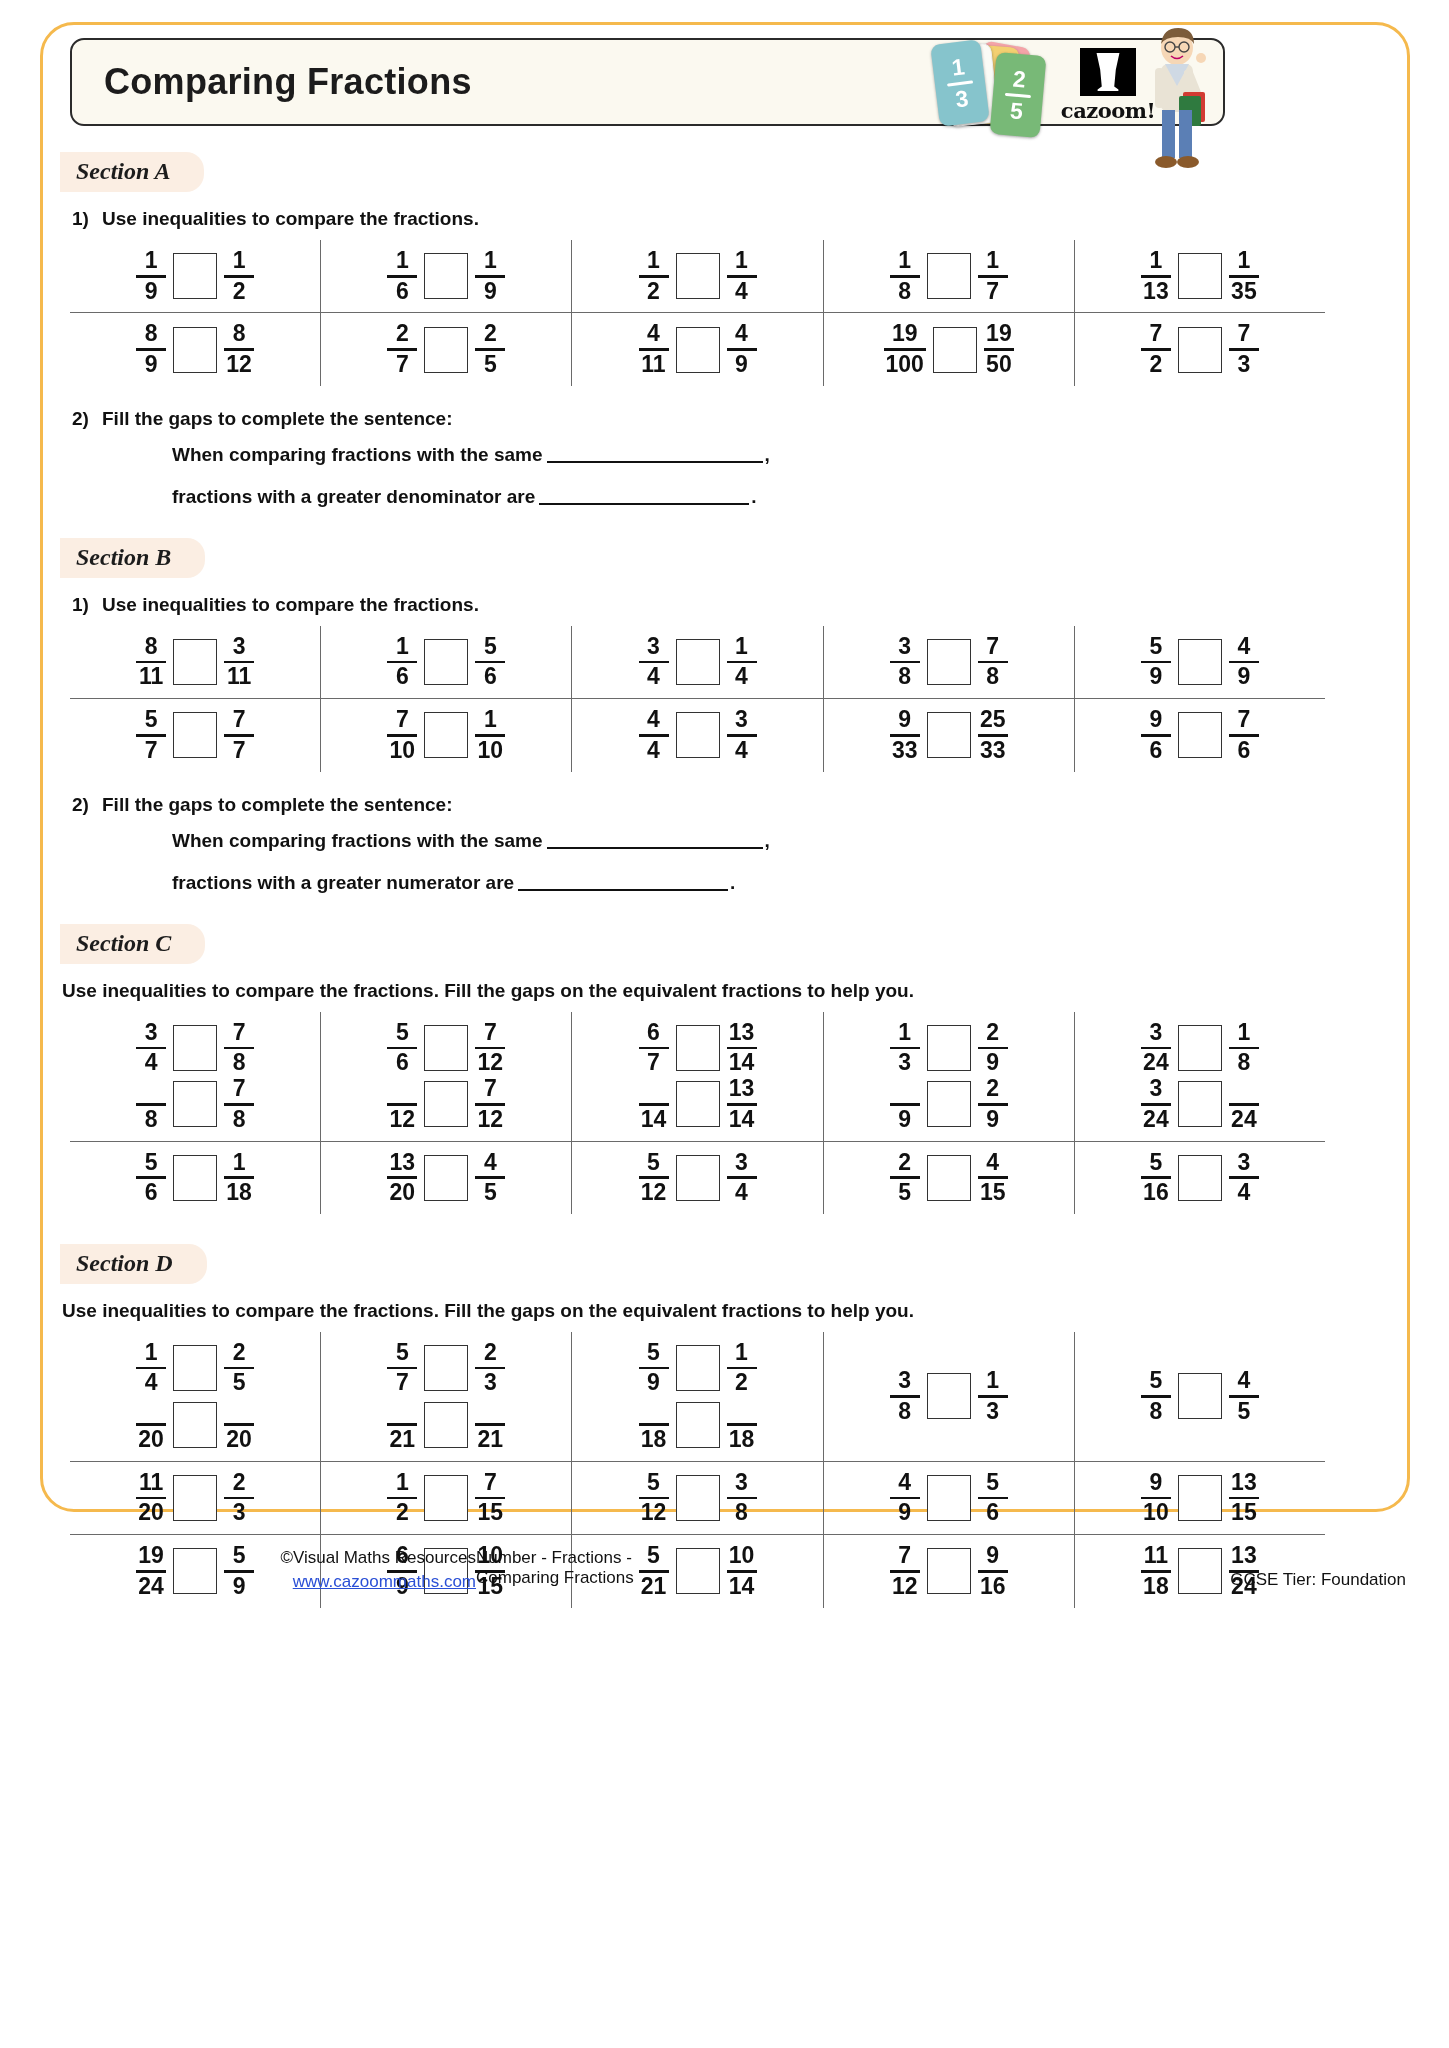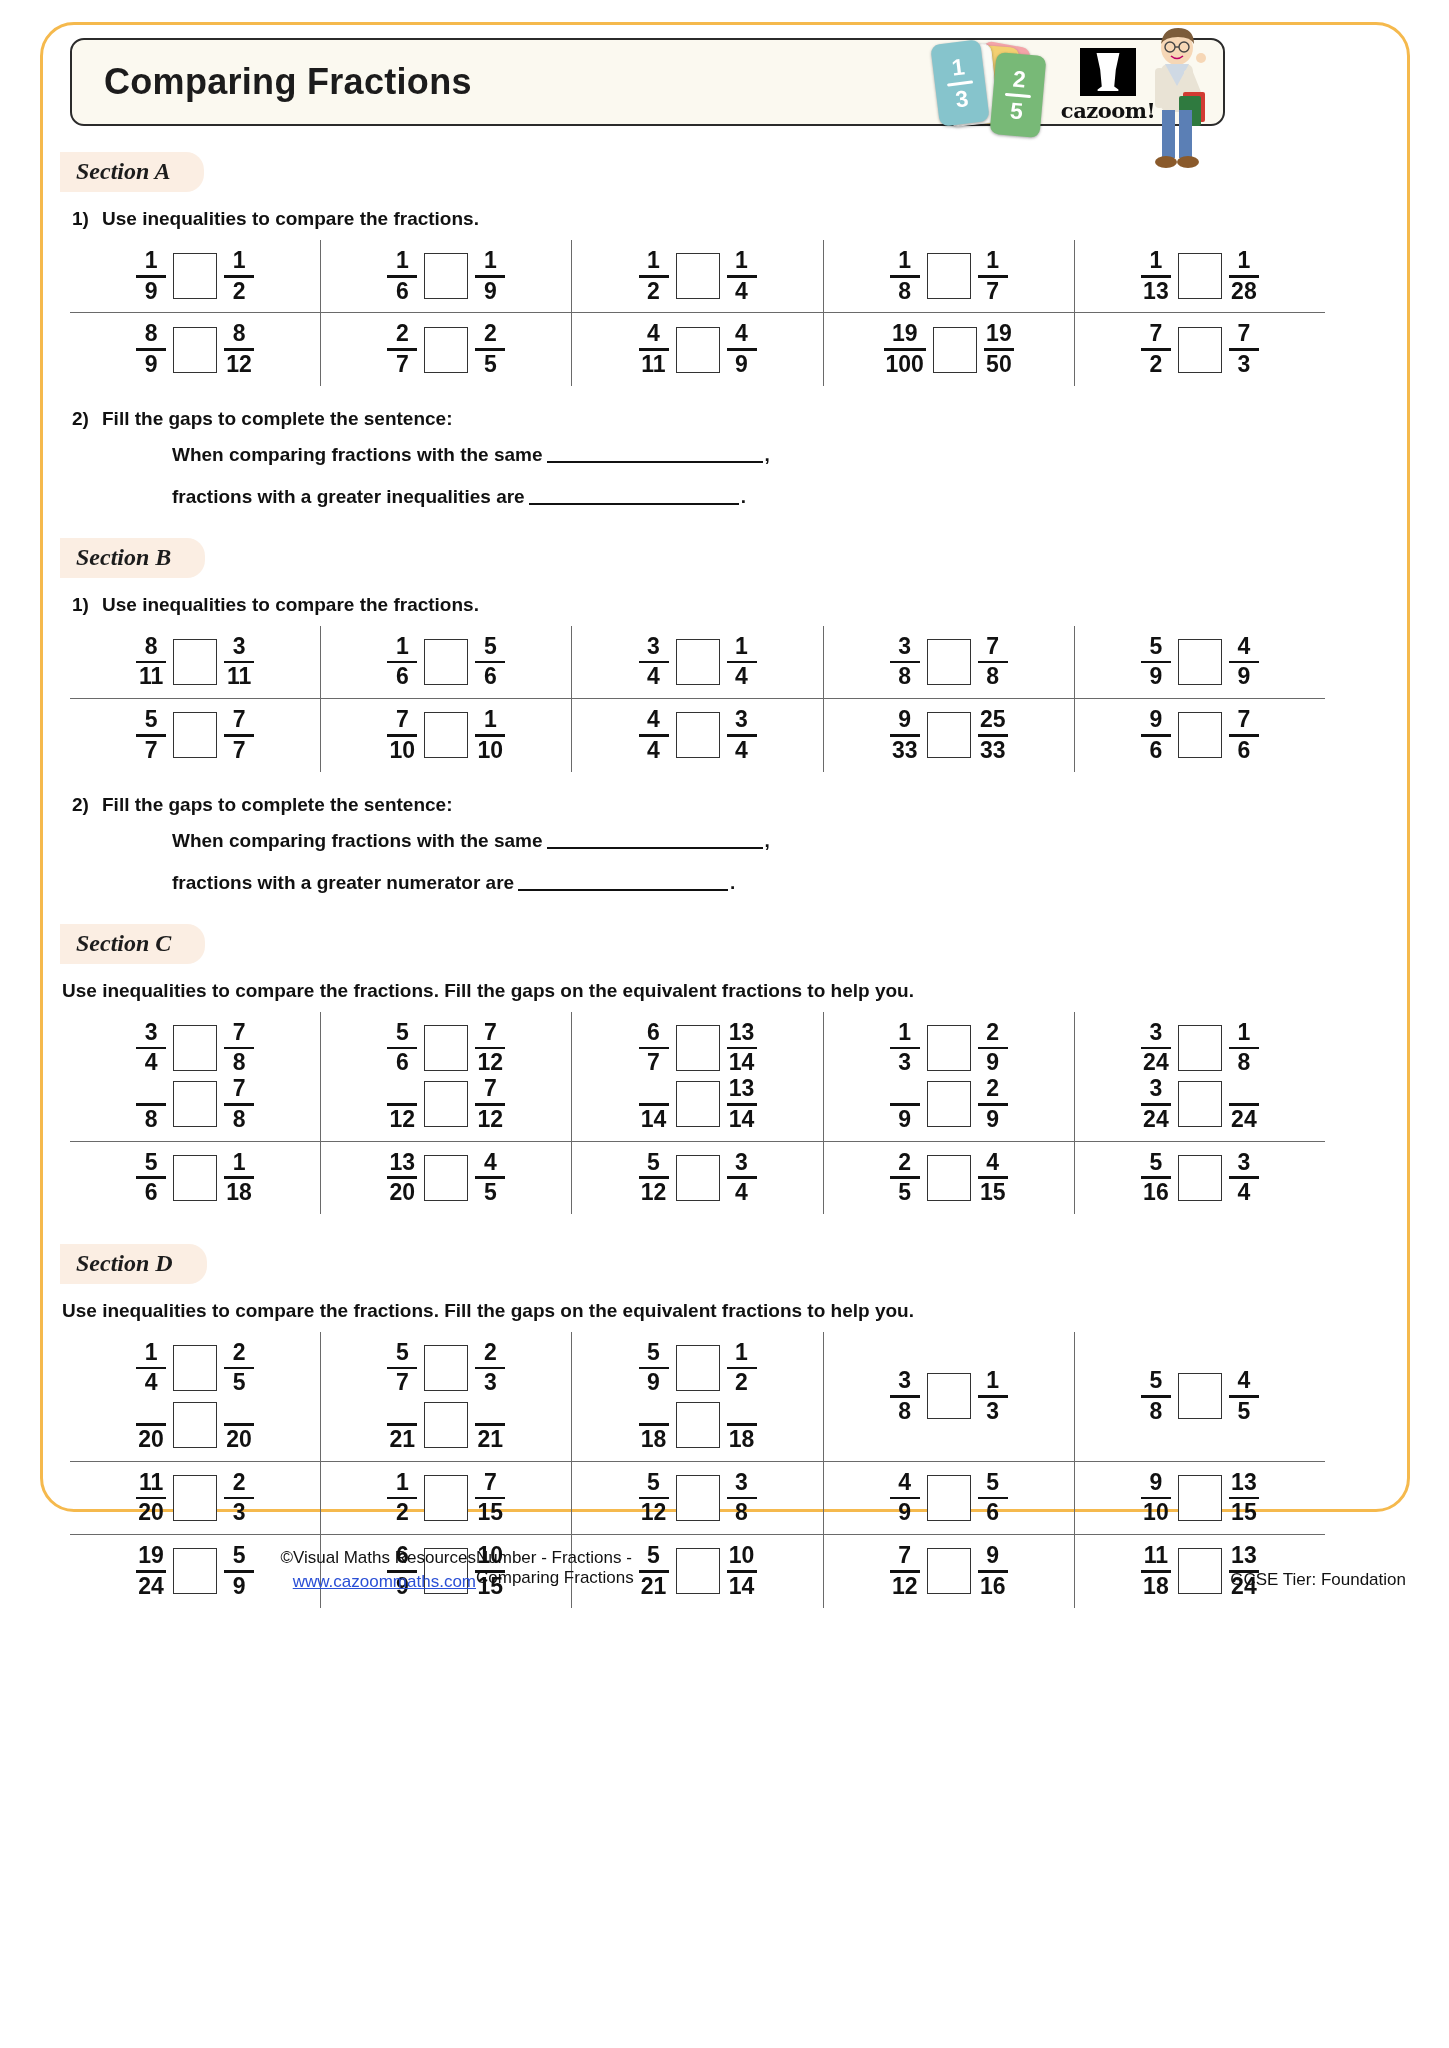--- a/index.html
+++ b/index.html
@@ -326,21 +326,21 @@
             <div class="fline">
           <span class="frac">
                 <span class="num">1</span>
                 <span class="fbar"></span>
                 <span class="den">13</span>
               </span>
           <span class="ansbox"></span>
           <span class="frac">
                 <span class="num">1</span>
                 <span class="fbar"></span>
-                <span class="den">28</span>
+                <span class="den">35</span>
               </span>
         </div>
           </div>
       </div>
       <div class="frow divided">
         <div class="fcell">
             <div class="fline">
           <span class="frac">
                 <span class="num">8</span>
                 <span class="fbar"></span>
@@ -418,21 +418,21 @@
     </div>
 
     <div class="q-row" style="margin-top:22px;">
       <span class="q-num">2)</span>
       <span class="q-text">Fill the gaps to complete the sentence:</span>
     </div>
     <div class="sentence">
       <span>When comparing fractions with the same</span><span class="gap"></span><span>,</span>
     </div>
     <div class="sentence sentence-line2">
-      <span>fractions with a greater inequalities are</span><span class="gap"></span><span>.</span>
+      <span>fractions with a greater denominator are</span><span class="gap"></span><span>.</span>
     </div>
 
     <div class="section-band" style="margin-top:30px;">
       <span class="section-head">Section B</span>
     </div>
 
     <div class="q-row">
       <span class="q-num">1)</span>
       <span class="q-text">Use inequalities to compare the fractions.</span>
     </div>

